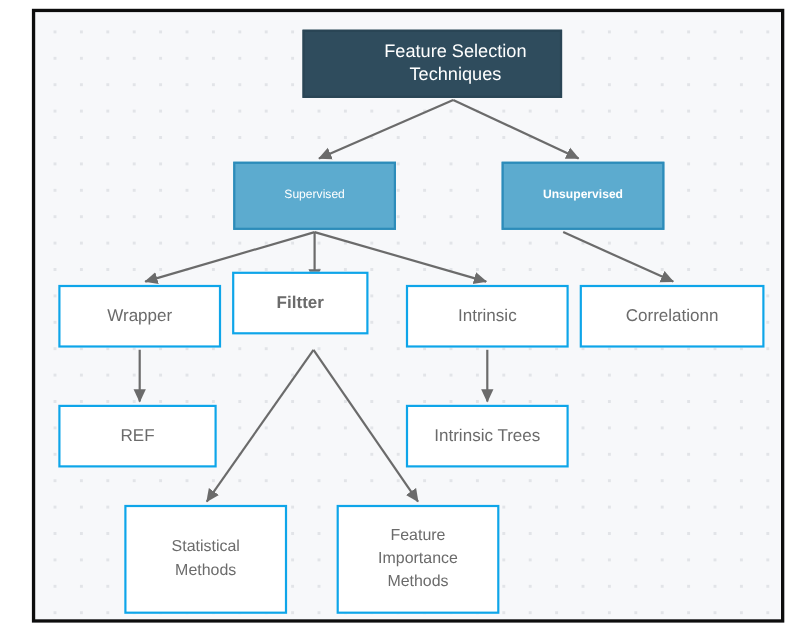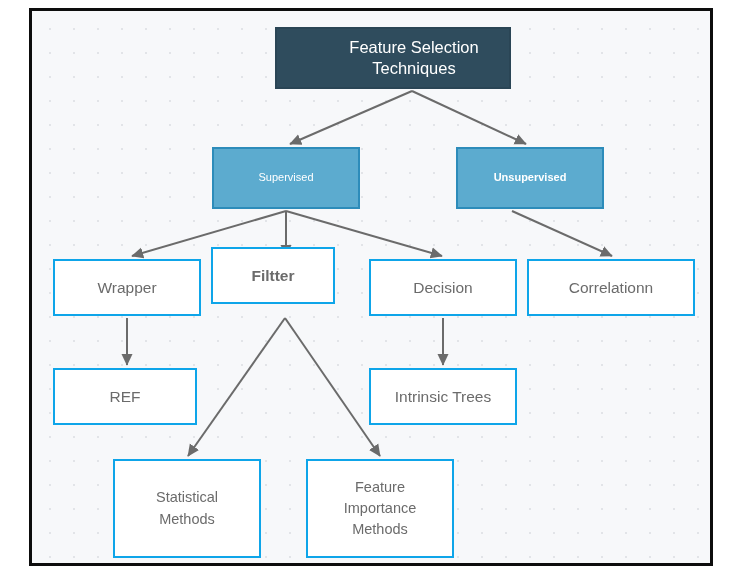--- a/index.html
+++ b/index.html
@@ -129,21 +129,21 @@
         <div class="node level2" style="left: 424px; top: 136px; width: 148px; height: 62px; font-weight: bold;">
           <span>Unsupervised</span>
         </div>
         <div class="node leaf" style="left: 21px; top: 248px; width: 148px; height: 57px;">
           <span>Wrapper</span>
         </div>
         <div class="node leaf" style="left: 179px; top: 236px; width: 124px; height: 57px; font-weight: bold;">
           <span>Filtter</span>
         </div>
         <div class="node leaf" style="left: 337px; top: 248px; width: 148px; height: 57px;">
-          <span>Decision</span>
+          <span>Intrinsic</span>
         </div>
         <div class="node leaf" style="left: 495px; top: 248px; width: 168px; height: 57px;">
           <span>Correlationn</span>
         </div>
         <div class="node leaf" style="left: 21px; top: 357px; width: 144px; height: 57px;">
           <span>REF</span>
         </div>
         <div class="node leaf" style="left: 337px; top: 357px; width: 148px; height: 57px;">
           <span>Intrinsic Trees</span>
         </div>

